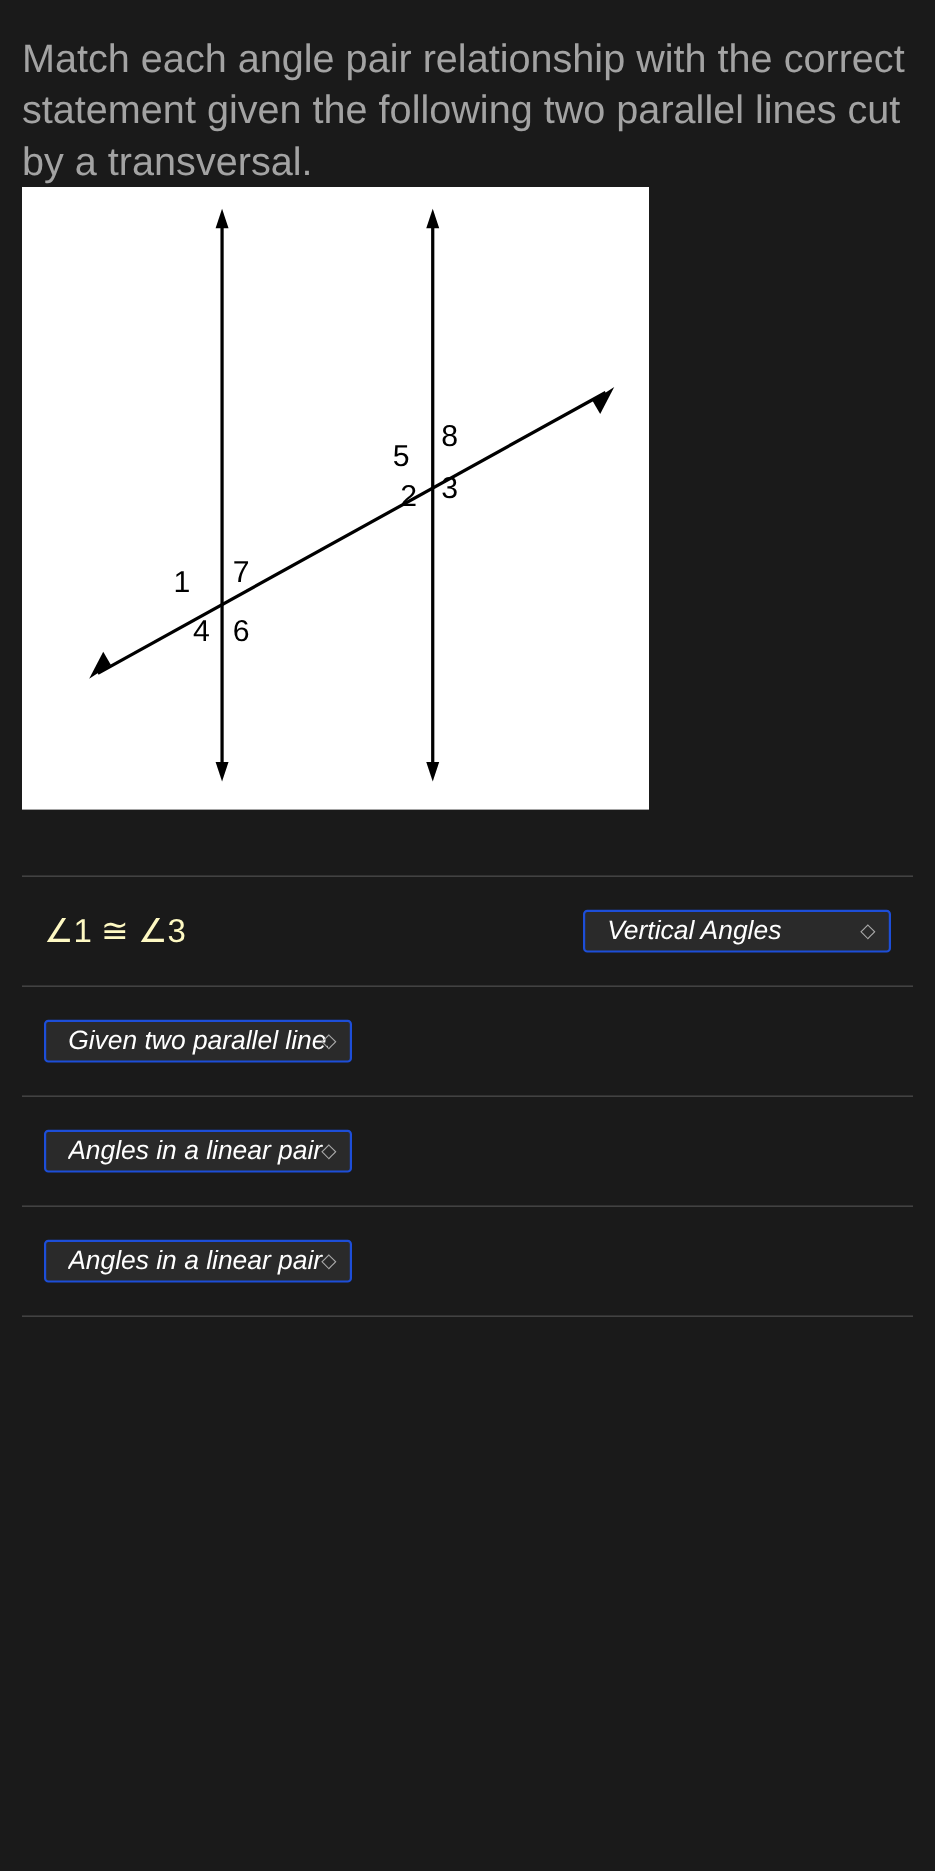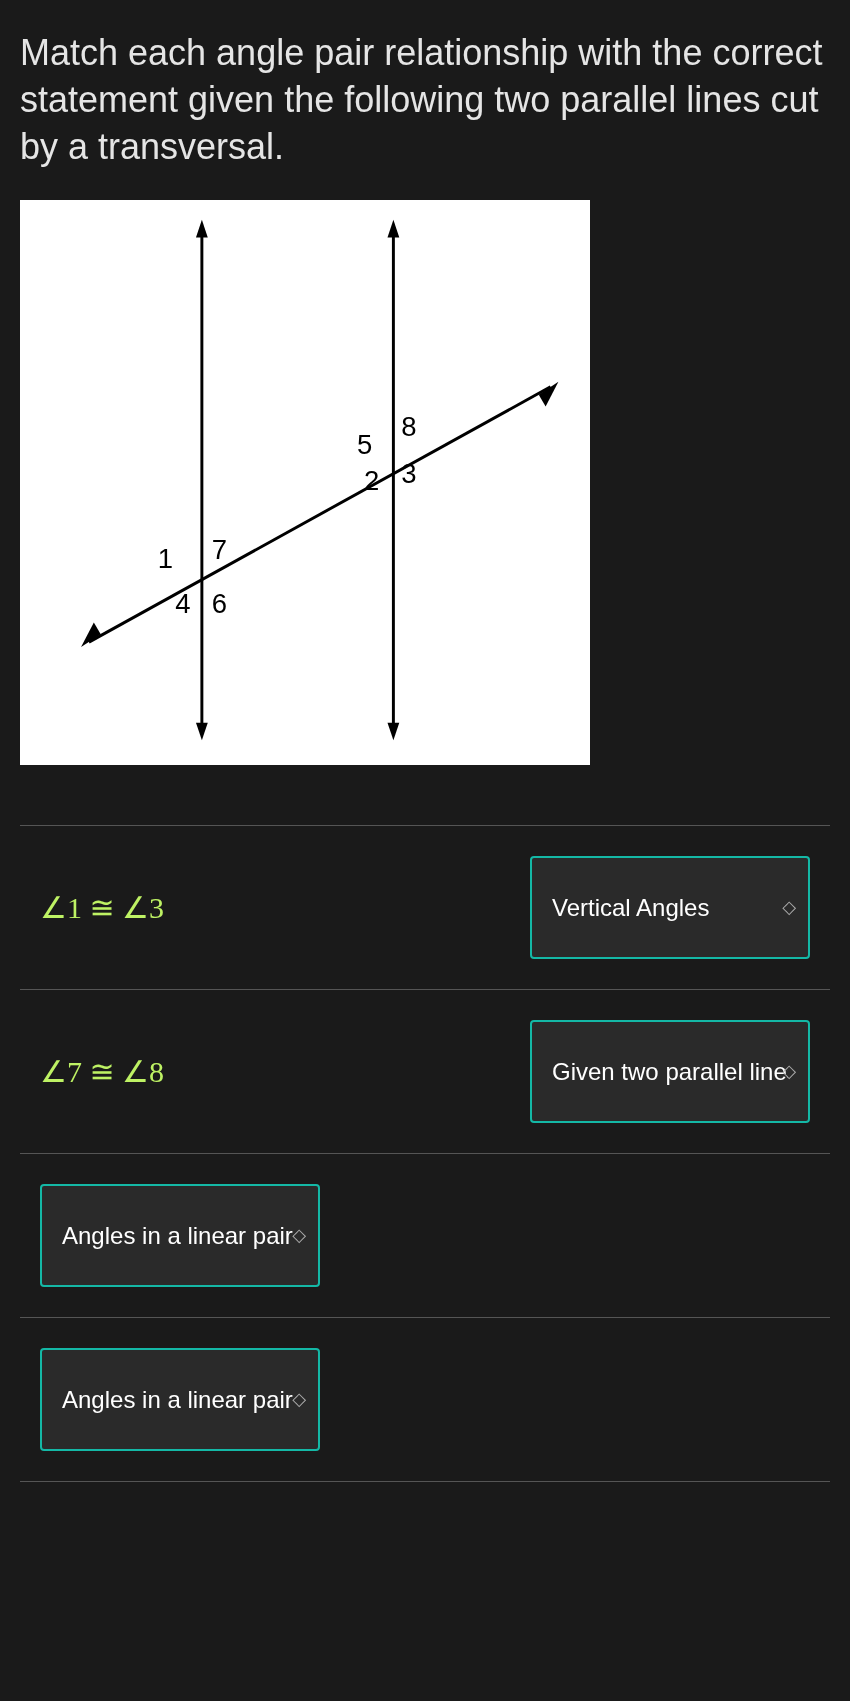--- a/index.html
+++ b/index.html
@@ -17,22 +17,21 @@
     }
 
     .page-container {
       width: 850px;
       padding: 30px 20px 20px 20px;
     }
 
     .instruction-text {
       font-size: 36px;
       line-height: 1.3;
-      color: #e5e5e5;
-      margin-bottom: 30px;
+      color: #a3a3a3;
       font-weight: normal;
     }
 
     .diagram-container {
       width: 570px;
       background: #ffffff;
       margin-bottom: 60px;
       padding: 10px;
     }
 
@@ -53,41 +52,42 @@
       padding: 30px 20px;
       min-height: 100px;
     }
 
     .matching-row:last-child {
       border-bottom: 1px solid #555;
     }
 
     .angle-label {
       font-size: 30px;
-      color: #bef264;
+      color: #fef9c3;
       flex: 1;
-      font-family: Liberation Serif, serif;
+      font-family: Liberation Sans, sans-serif;
     }
 
     .dropdown-container {
       flex: 0 0 auto;
     }
 
     .dropdown-select {
       background-color: #2a2a2a;
       color: #ffffff;
-      border: 2px solid #14b8a6;
-      padding: 36px 20px;
+      border: 2px solid #1d4ed8;
+      padding: 4px 20px;
       font-size: 24px;
       cursor: pointer;
       width: 280px;
       appearance: none;
       -webkit-appearance: none;
       border-radius: 4px;
       position: relative;
+      font-style: italic;
     }
 
     .dropdown-wrapper {
       position: relative;
       display: inline-block;
       width: 280px;
     }
 
     .dropdown-wrapper::after {
       content: '⬡';
@@ -154,21 +154,20 @@
             
             
             
           <option value="vertical_angles">Vertical Angles</option><option value="given_two_par">Given two parallel lines cut by a transversal</option><option value="angles_in_line">Angles in a linear pair</option><option value="corresponding">Corresponding Angles</option><option value="alternate_interior">Alternate Interior Angles</option><option value="alternate_exterior">Alternate Exterior Angles</option></select>
           
         </div>
       </div>
     </div>
 
     <div class="matching-row">
-      <span class="angle-label">∠7 ≅ ∠8</span>
       <div class="dropdown-container">
         <div class="dropdown-wrapper">
           <select class="dropdown-select">
             
             
             
             
             
             
           <option value="vertical_angles">Vertical Angles</option><option value="given_two_par" selected="">Given two parallel lines cut by a transversal</option><option value="angles_in_line">Angles in a linear pair</option><option value="corresponding">Corresponding Angles</option><option value="alternate_interior">Alternate Interior Angles</option><option value="alternate_exterior">Alternate Exterior Angles</option></select>

